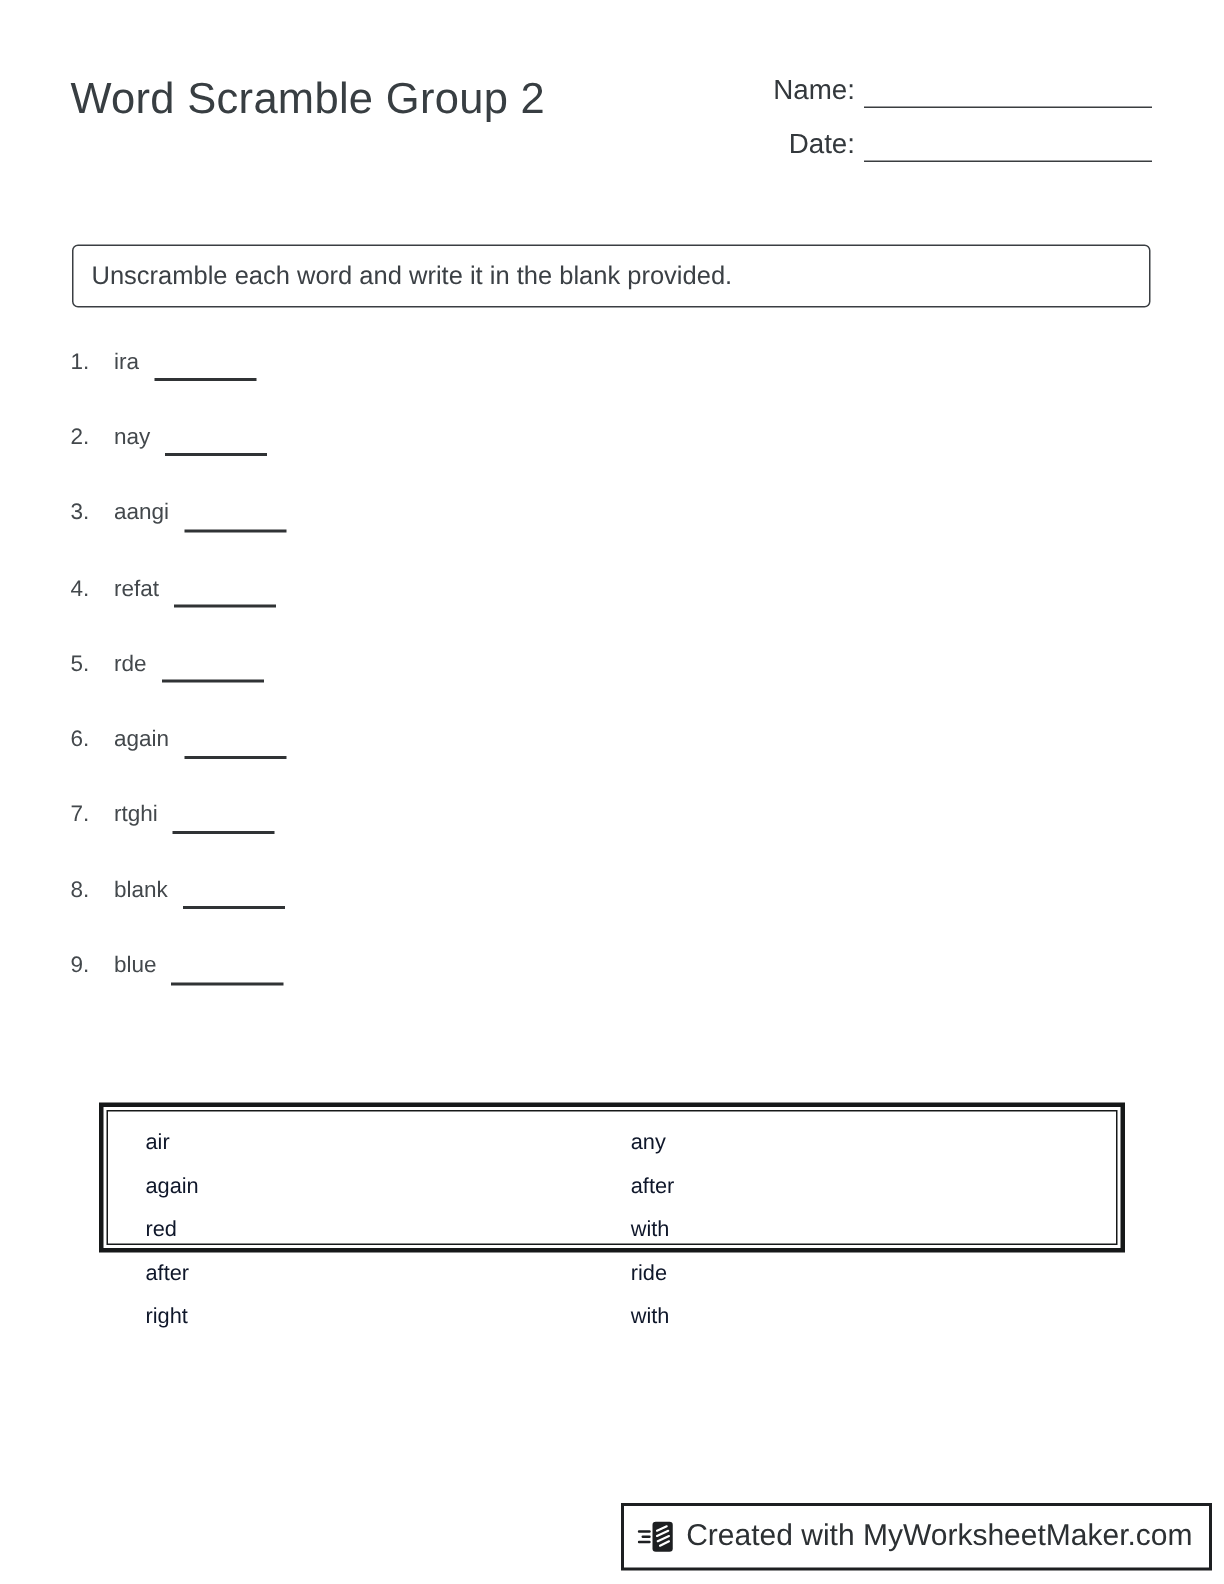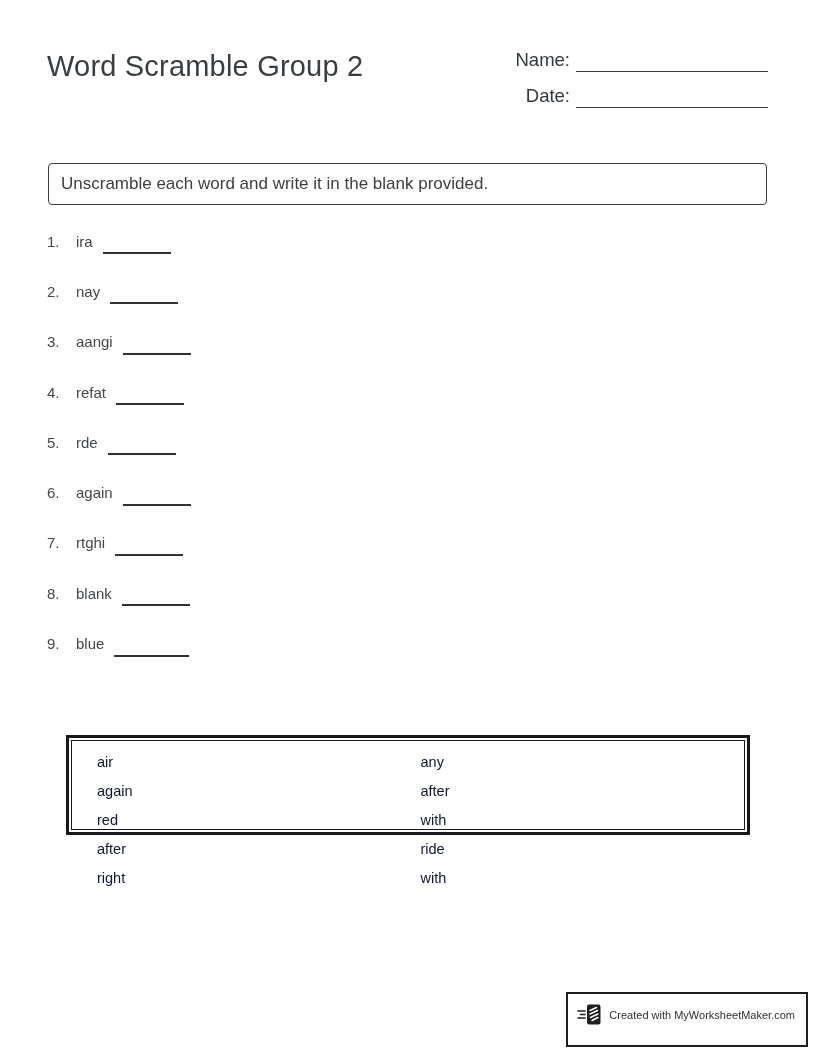--- a/index.html
+++ b/index.html
@@ -115,22 +115,22 @@
   
   .footer-credit {
     position: absolute;
     right: 8px;
     bottom: 9px;
     border: 2px solid #1d1f21;
     background: #ffffff;
     display: flex;
     align-items: center;
     gap: 7px;
-    padding: 7px 11px 17px 9px;
-    font-size: 11px;
+    padding: 7px 11px 7px 9px;
+    font-size: 20px;
     color: #2c3033;
   }
   .maker-icon { display: inline-flex; }
 </style>
 </head>
 <body>
 
 <div class="page">
 
   <h1 class="title">Word Scramble Group 2</h1>

